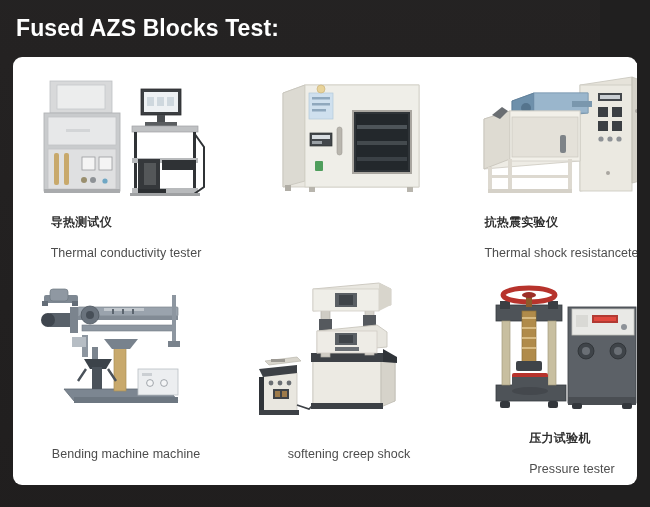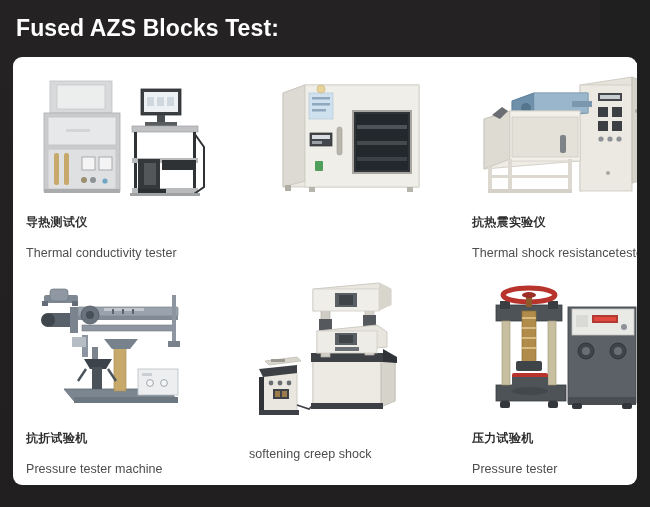--- a/index.html
+++ b/index.html
@@ -50,20 +50,21 @@
     display: grid;
     grid-template-columns: 1fr 1fr 1fr;
     grid-template-rows: 1fr 1fr;
   }
   .cell {
     position: relative;
     padding: 6px 10px 4px 13px;
     box-sizing: border-box;
     display: flex;
     flex-direction: column;
+    align-items: center;
   }
   .photo {
     position: relative;
     width: 100%;
     height: 148px;
     background: #ffffff;
     overflow: hidden;
   }
   .photo svg { display: block; }
   .cap {
@@ -269,23 +270,22 @@
             <rect x="66" y="90" width="10" height="22" fill="#4a525a"></rect>
             <path d="M60 92 L52 104 M82 92 L90 104" stroke="#4a525a" stroke-width="2.4" fill="none"></path>
 
             <rect x="112" y="92" width="40" height="26" fill="#eceef0" stroke="#b9bec3" stroke-width="0.8"></rect>
             <circle cx="124" cy="106" r="3.4" fill="#f4f5f6" stroke="#8d9399" stroke-width="0.8"></circle>
             <circle cx="138" cy="106" r="3.4" fill="#f4f5f6" stroke="#8d9399" stroke-width="0.8"></circle>
             <rect x="116" y="96" width="10" height="3" fill="#cbcfd3"></rect>
           </svg>
         </div>
         <div class="cap">
-          <div class="cap-cn">抗折试验机</div>
-          <div class="cap-en">
-            <span>Pressure tester machine</span>
+          <div class="cap-en">
+            <span>Bending machine machine</span>
           </div>
         </div>
       </div>
 
       <div class="cell r2">
         <div class="photo">
           <svg viewBox="0 0 200 150" width="200" height="150" preserveAspectRatio="xMidYMid meet">
             <rect x="0" y="0" width="200" height="150" fill="#ffffff"></rect>
 
             <polygon points="64,84 132,78 146,86 146,124 64,130" fill="#e4e2da" stroke="#c5c2b9" stroke-width="0.9"></polygon>

